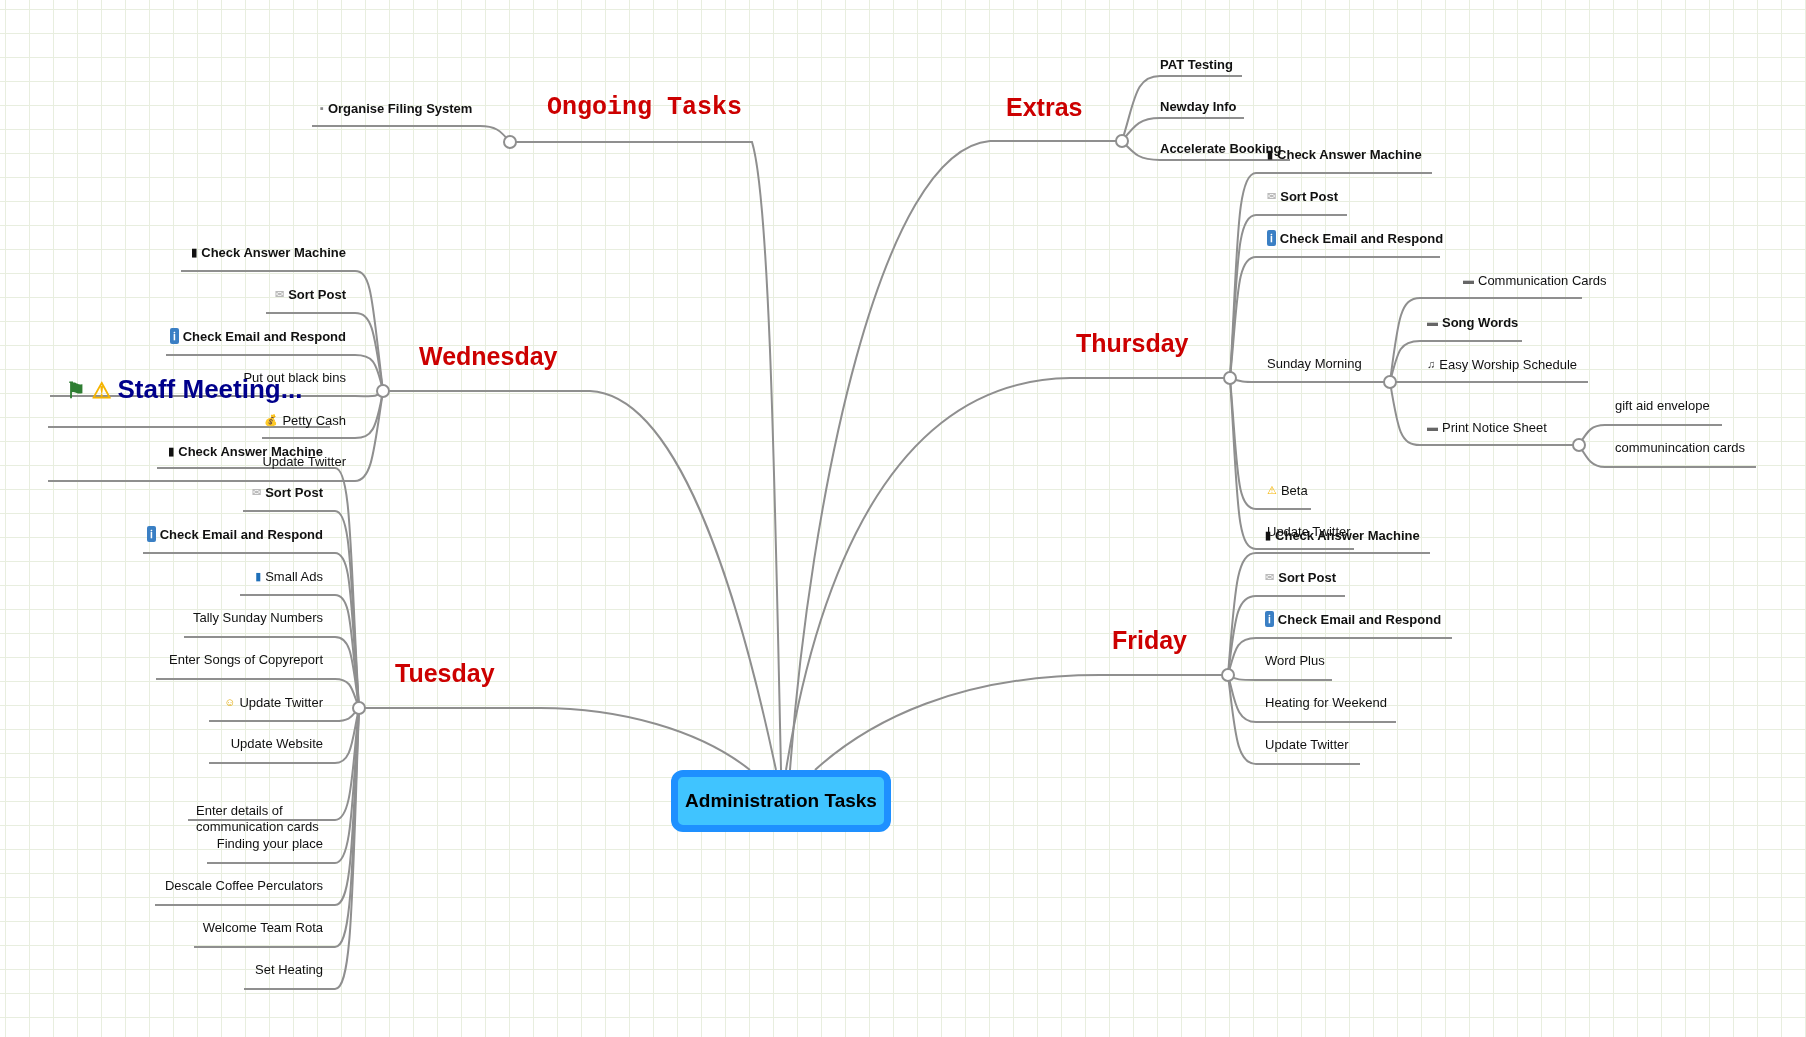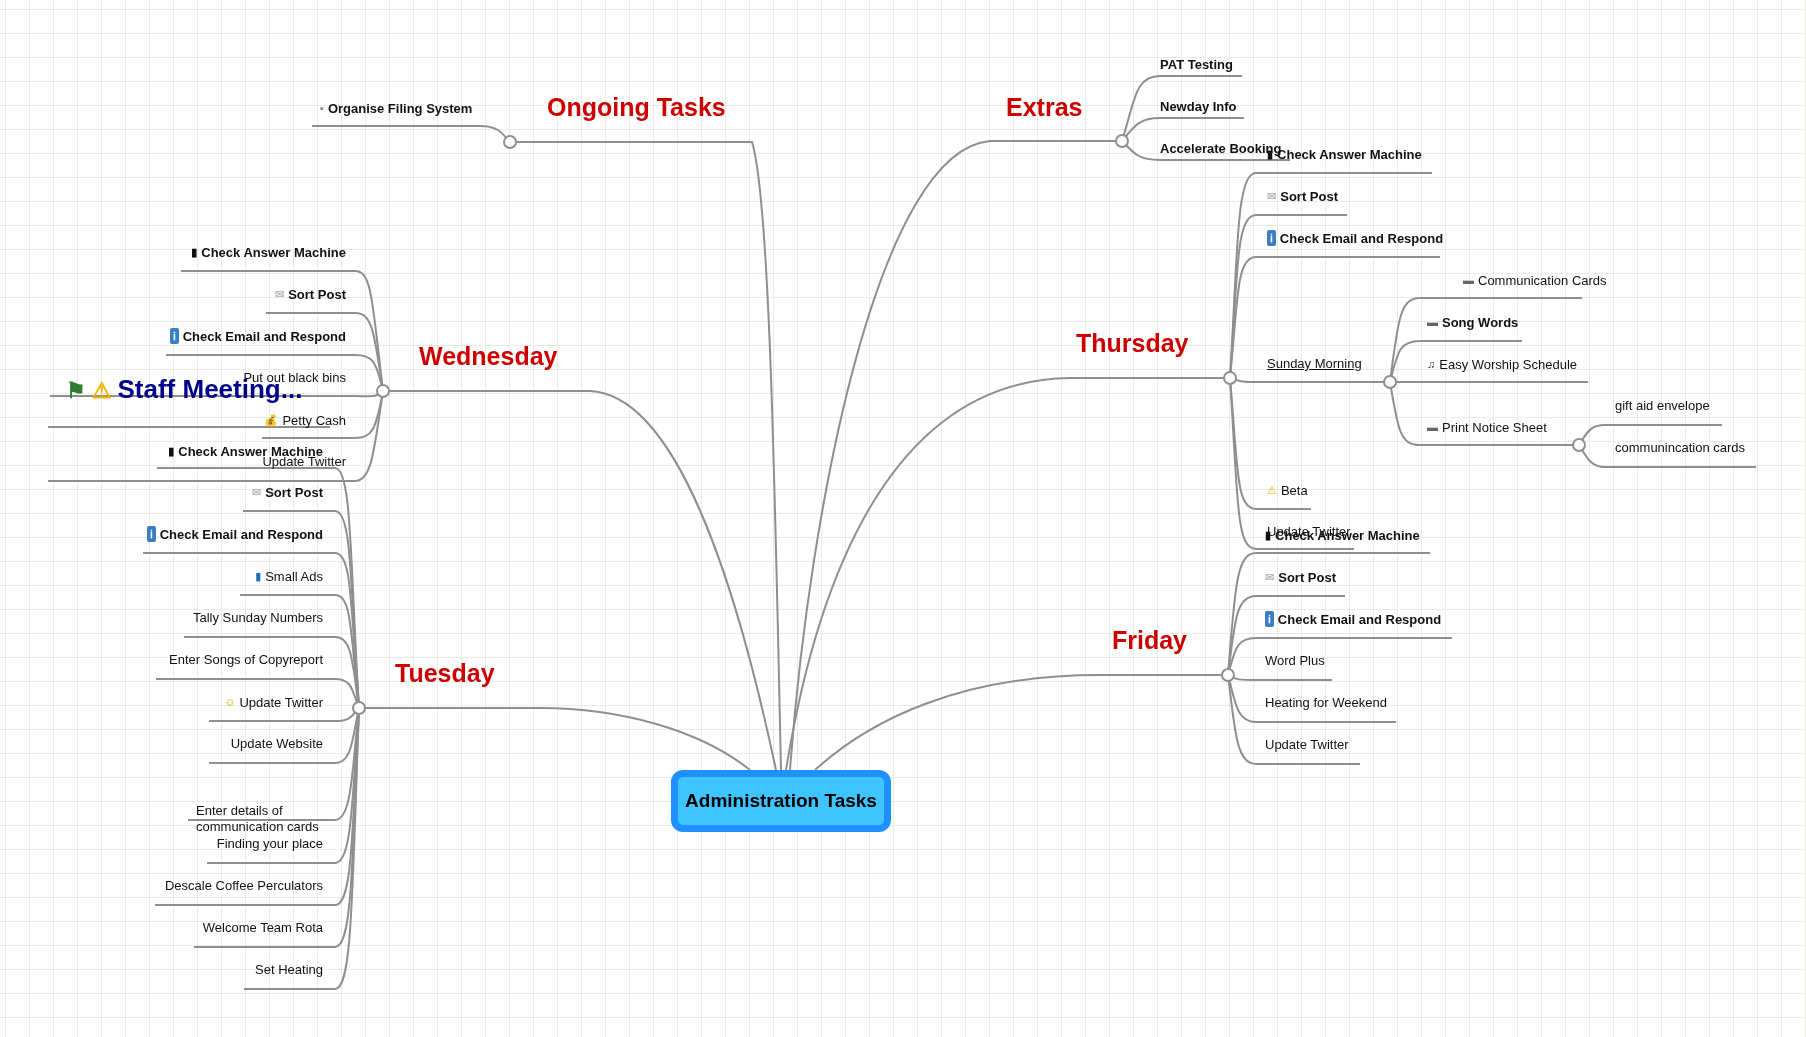--- a/index.html
+++ b/index.html
@@ -102,21 +102,21 @@
   <path d="M1228 675 C 1236 680, 1240 680, 1256 680 L 1332 680"></path>
   <path d="M1228 675 C 1235 700, 1236 722, 1256 722 L 1396 722"></path>
   <path d="M1228 675 C 1235 730, 1236 764, 1256 764 L 1360 764"></path>
   <circle cx="1228" cy="675" r="6"></circle>
 </svg>
 
 <div class="root">
   <span>Administration Tasks</span>
 </div>
 
-<div class="branch-title" style="left:547px;top:93px;">Ongoing Tasks</div>
+<div class="branch-title" style="left:547px;top:93px;font-family:Liberation Mono, monospace;">Ongoing Tasks</div>
 <div class="branch-title" style="left:1006px;top:93px;">Extras</div>
 <div class="branch-title" style="left:419px;top:342px;">Wednesday</div>
 <div class="branch-title" style="left:395px;top:659px;">Tuesday</div>
 <div class="branch-title" style="left:1076px;top:329px;">Thursday</div>
 <div class="branch-title" style="left:1112px;top:626px;">Friday</div>
 
 <div class="node bold" style="left:320px;top:100px;">
   <span class="ico" style="color:#888">▪</span><span>Organise Filing System</span>
 </div>
 
@@ -169,21 +169,21 @@
 
 <div class="node bold" style="left:1267px;top:146px;">
   <span class="ico">▮</span><span>Check Answer Machine</span>
 </div>
 <div class="node bold" style="left:1267px;top:188px;">
   <span class="ico" style="color:#bbb">✉</span><span>Sort Post</span>
 </div>
 <div class="node bold" style="left:1267px;top:230px;">
   <span class="ico" style="color:#fff;background:#3a7fc4;border-radius:2px;padding:0 3px;">ℹ</span><span>Check Email and Respond</span>
 </div>
-<div class="node" style="left:1267px;top:356px;text-decoration:underline;">Sunday Morning</div>
+<div class="node" style="left:1267px;top:356px;">Sunday Morning</div>
 <div class="node" style="left:1267px;top:482px;">
   <span class="ico" style="color:#f5b400">⚠</span><span>Beta</span>
 </div>
 <div class="node" style="left:1267px;top:524px;">Update Twitter</div>
 
 <div class="node" style="left:1427px;top:272px;margin-left:36px;">
   <span class="ico" style="color:#666">▬</span><span>Communication Cards</span>
 </div>
 <div class="node" style="left:1427px;top:314px;font-weight:bold;">
   <span class="ico" style="color:#666">▬</span><span>Song Words</span>

